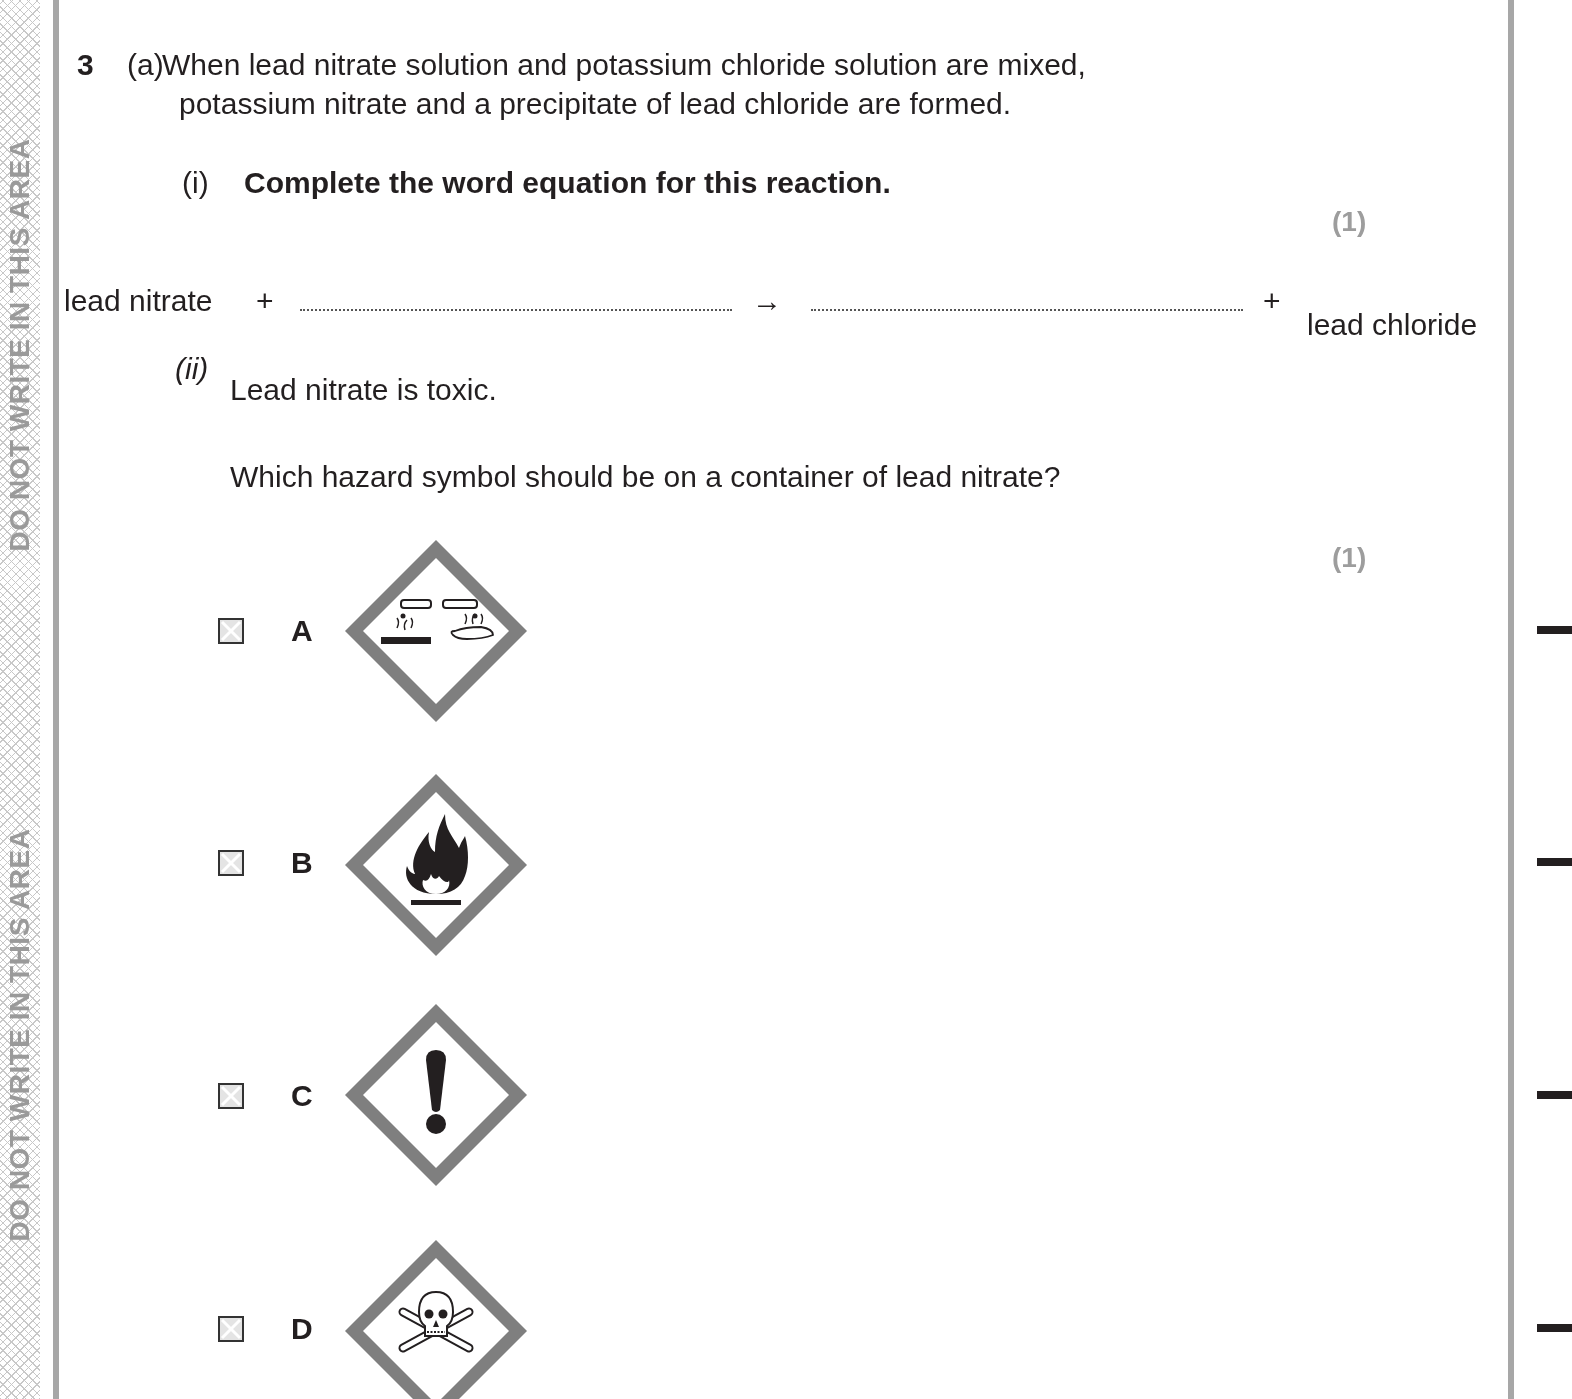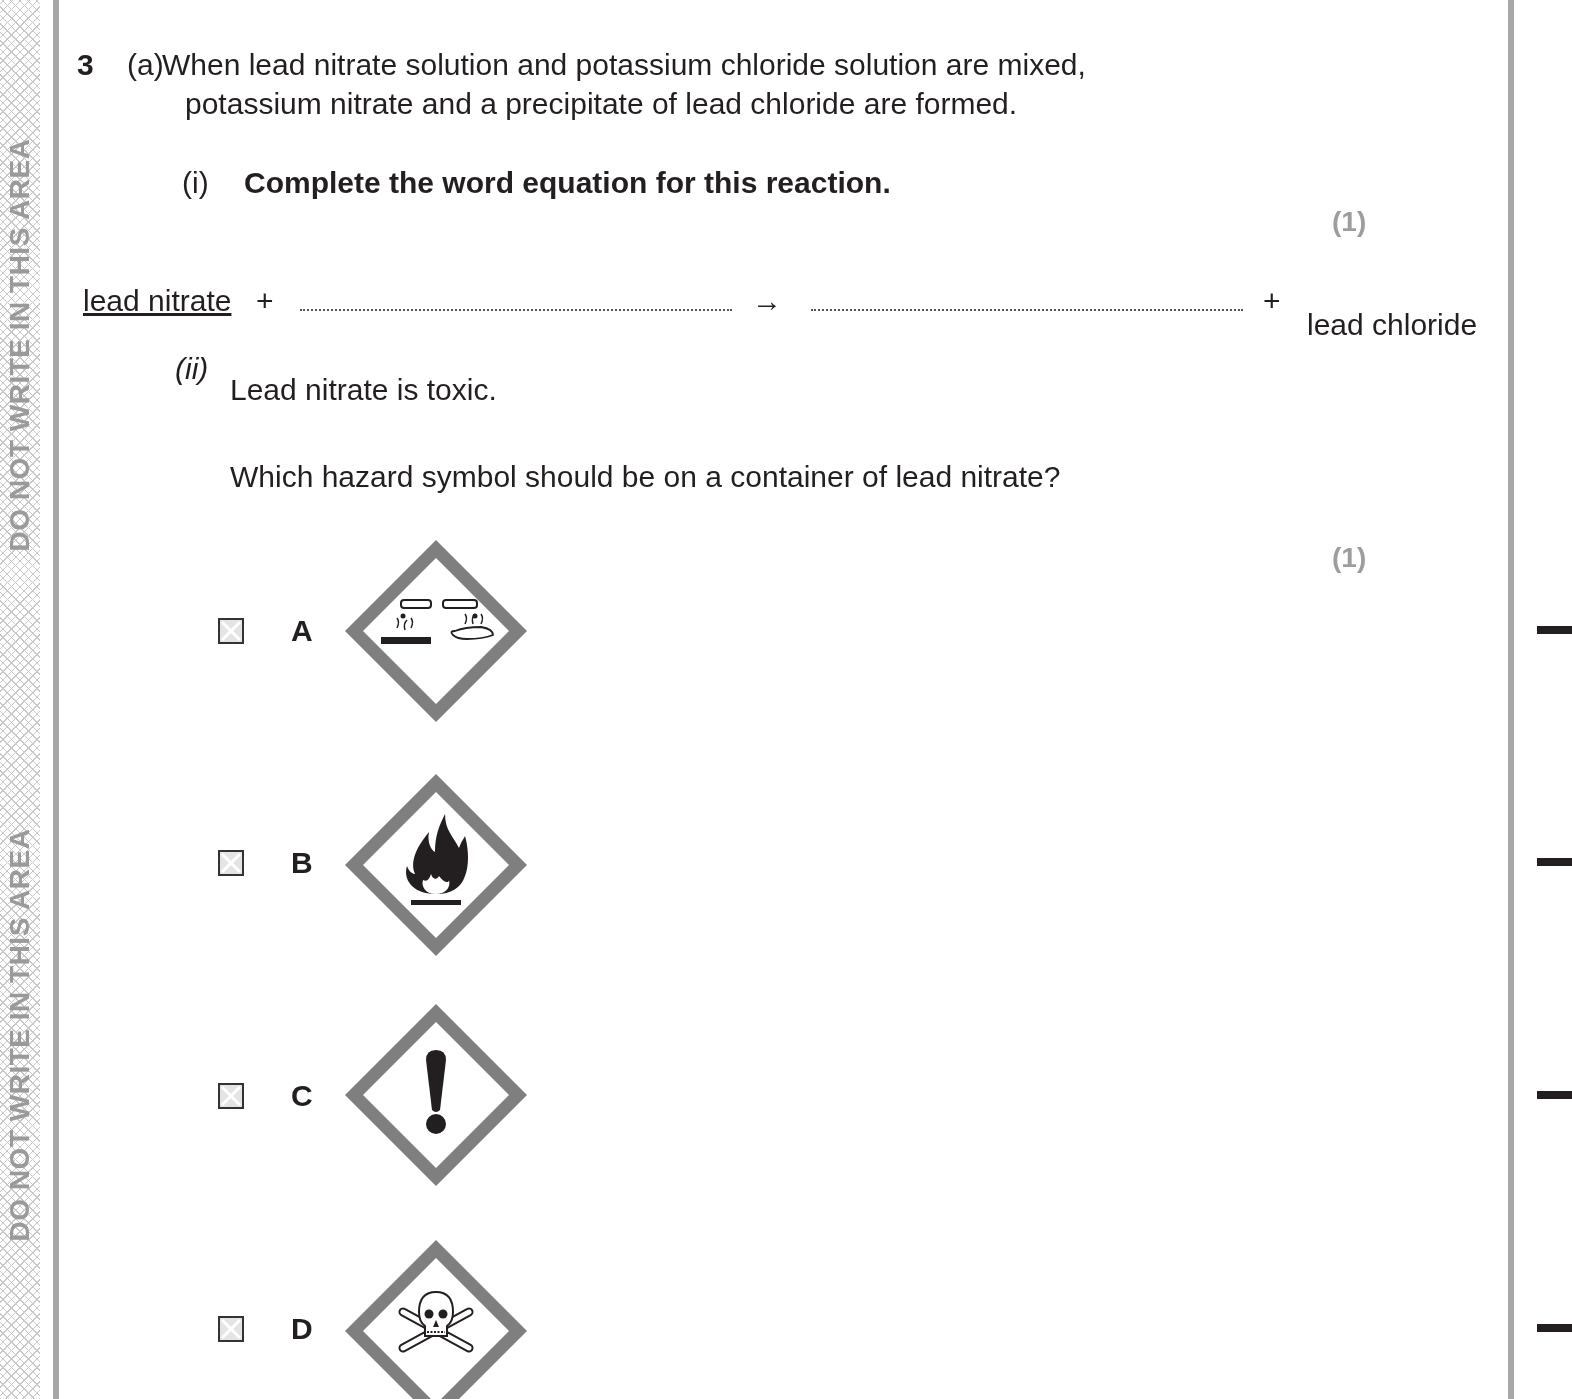--- a/index.html
+++ b/index.html
@@ -33,27 +33,27 @@
 <div class="border-left"></div>
 <div class="border-right"></div>
 <div class="tick" style="top:626px;"></div>
 <div class="tick" style="top:858px;"></div>
 <div class="tick" style="top:1091px;"></div>
 <div class="tick" style="top:1324px;"></div>
 
 <div class="t b" style="left:77px; top:48px;">3</div>
 <div class="t" style="left:127px; top:48px;">(a)</div>
 <div class="t" style="left:162px; top:48px;">When lead nitrate solution and potassium chloride solution are mixed,</div>
-<div class="t" style="left:185px; top:87px;">potassium nitrate and a precipitate of lead chloride are formed.</div>
+<div class="t" style="left:179px; top:87px;">potassium nitrate and a precipitate of lead chloride are formed.</div>
 
 <div class="t" style="left:182px; top:166px;">(i)</div>
 <div class="t" style="left:244px; top:166px;font-weight:bold;">Complete the word equation for this reaction.</div>
 <div class="marks" style="left:1332px; top:206px;">(1)</div>
 
-<div class="t" style="left:83px; top:284px;text-decoration:underline;">lead nitrate</div>
+<div class="t" style="left:64px; top:284px;">lead nitrate</div>
 <div class="t" style="left:256px; top:284px;">+</div>
 <div class="dots" style="left:300px; top:309px; width:432px;"></div>
 <div class="t" style="left:752px; top:284px;">→</div>
 <div class="dots" style="left:811px; top:309px; width:432px;"></div>
 <div class="t" style="left:1263px; top:284px;">+</div>
 <div class="t" style="left:1307px; top:284px;margin-top:24px;">lead chloride</div>
 
 <div class="t" style="left:175px; top:352px;font-style:italic;">(ii)</div>
 <div class="t" style="left:230px; top:373px;">Lead nitrate is toxic.</div>
 <div class="t" style="left:230px; top:440px;margin-top:20px;">Which hazard symbol should be on a container of lead nitrate?</div>

